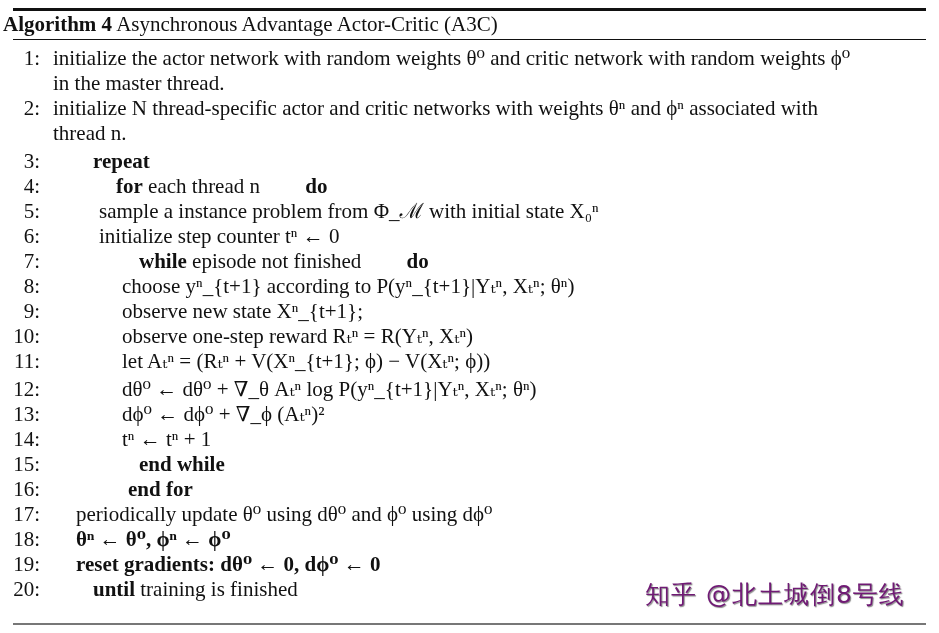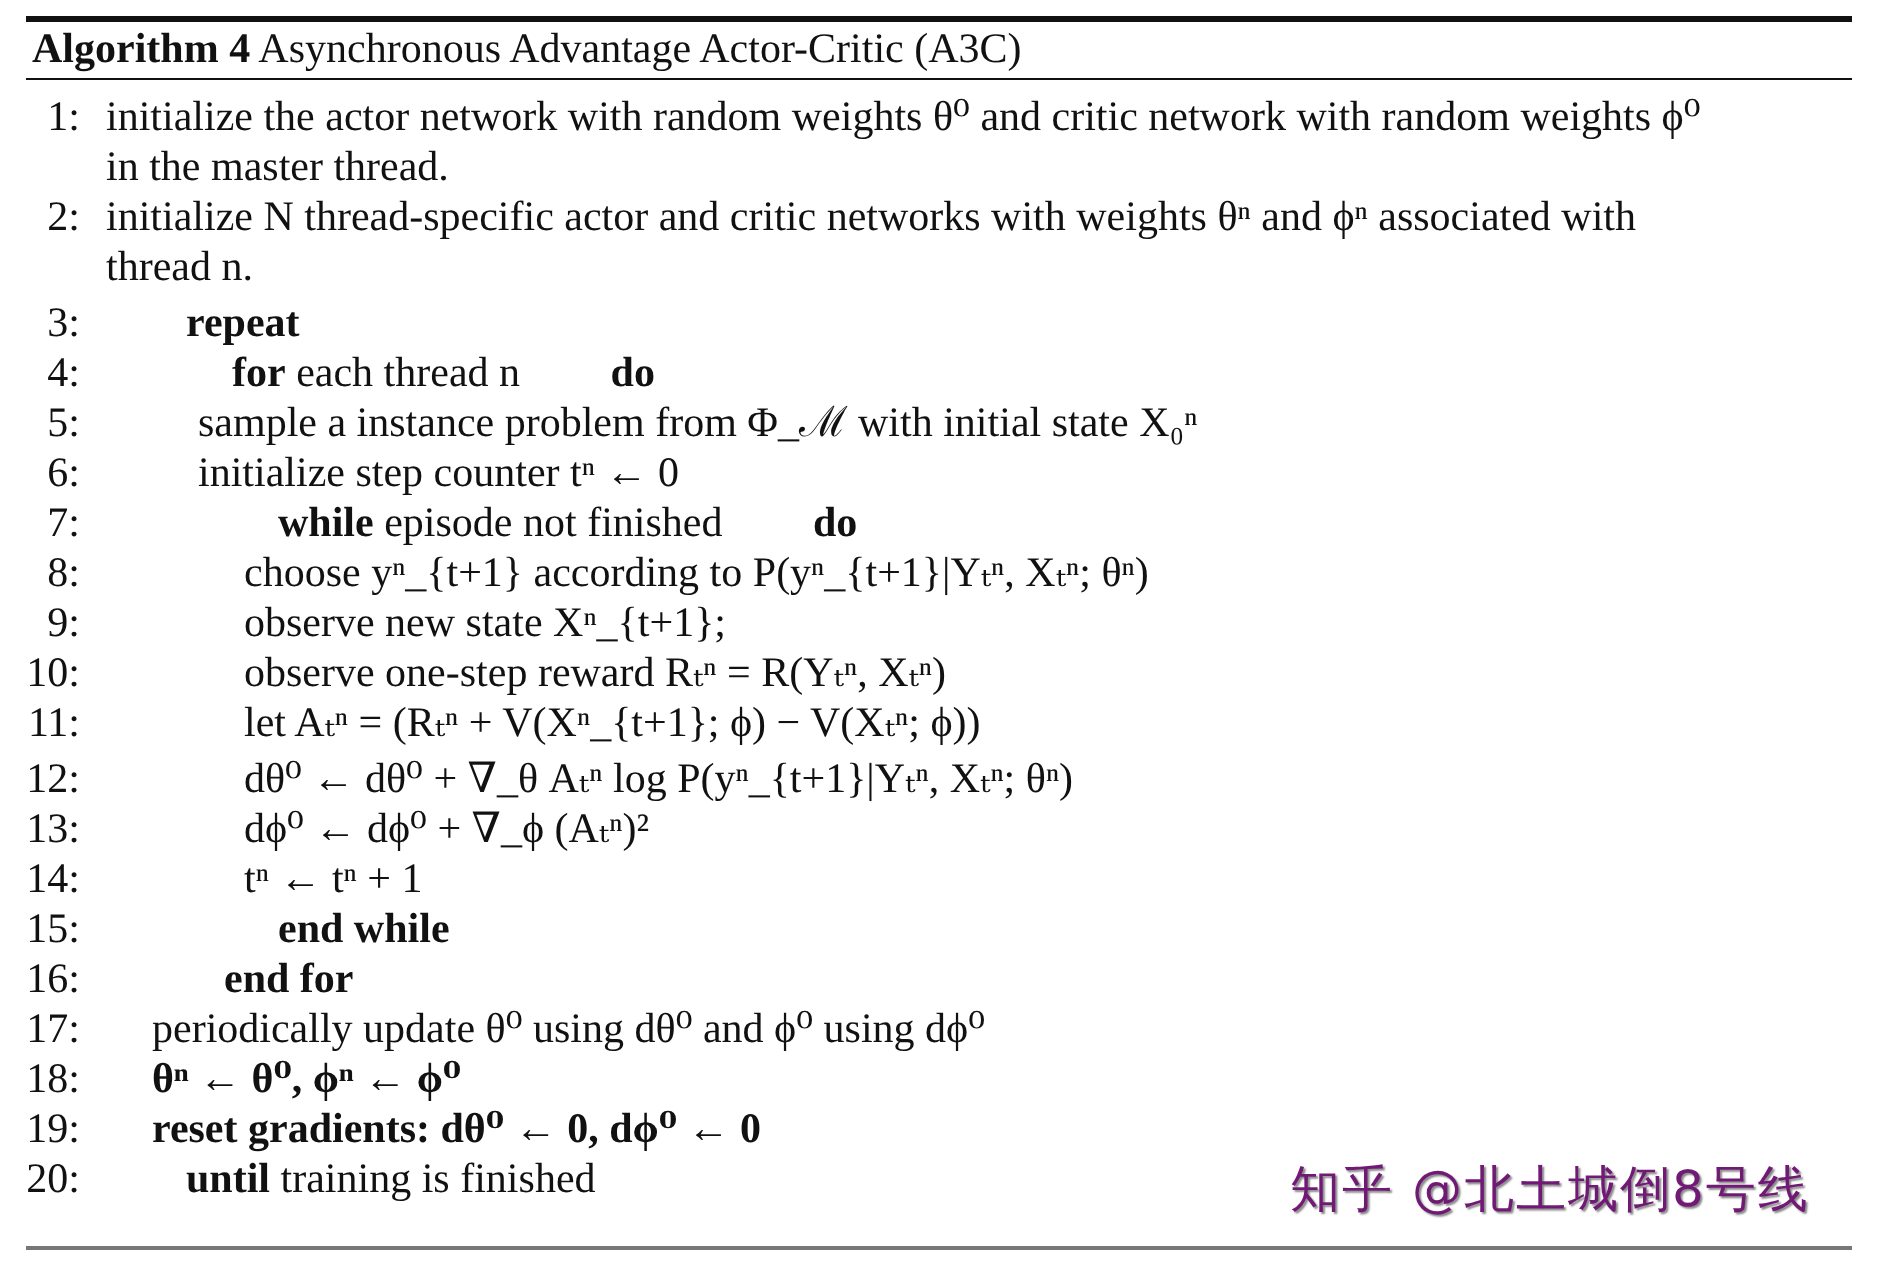--- a/index.html
+++ b/index.html
@@ -1,21 +1,21 @@
 <!DOCTYPE html>
 <html><head>
 <meta charset="utf-8">
 <style>
   html, body { margin: 0; padding: 0; background: #ffffff; }
   body { width: 939px; height: 633px; position: relative; overflow: hidden;
          font-family: "Liberation Serif", "DejaVu Serif", serif; color: #111; }
   .rule-top { position: absolute; left: 13px; top: 8px; width: 913px; height: 3px; background: #111; }
   .rule-head { position: absolute; left: 13px; top: 39px; width: 913px; height: 1px; background: #111; }
   .rule-bottom { position: absolute; left: 13px; top: 623px; width: 913px; height: 2px; background: #777; }
-  .caption { position: absolute; left: 16px; top: 10px; font-size: 21px; line-height: 28px; white-space: nowrap; }
+  .caption { position: absolute; left: 3px; top: 10px; font-size: 21px; line-height: 28px; white-space: nowrap; }
   .caption b { font-weight: bold; }
   .lines { position: absolute; left: 0; top: 46px; width: 939px; }
   .line { position: absolute; left: 0; font-size: 21px; white-space: nowrap; height: 25px; line-height: 25px; }
   .num { position: absolute; text-align: right; width: 40px; left: 0; }
   .body { position: absolute; left: 53px; }
   .kw { font-weight: bold; margin-left: 40px; }
   .watermark { position: absolute; left: 645px; top: 578px; font-size: 25px; color: #701a75;
                font-family: "DejaVu Sans", sans-serif; letter-spacing: 1px;
                text-shadow: 1px 1px 1px #888; white-space: nowrap; }
 </style>
@@ -93,21 +93,21 @@
     <div class="line" style="top: 381px;">
       <span class="num">14:</span>
       <span class="body" style="left: 122px;"><span>tⁿ ← tⁿ + 1</span></span>
     </div>
     <div class="line" style="top: 406px;">
       <span class="num">15:</span>
       <span class="body" style="left: 99px;"><span class="kw">end while</span><span></span></span>
     </div>
     <div class="line" style="top: 431px;">
       <span class="num">16:</span>
-      <span class="body" style="left: 72px; text-align: center;"><span class="kw">end for</span><span></span></span>
+      <span class="body" style="left: 88px; text-align: center;"><span class="kw">end for</span><span></span></span>
     </div>
     <div class="line" style="top: 456px;">
       <span class="num">17:</span>
       <span class="body" style="left: 76px;"><span>periodically update θ⁰ using dθ⁰ and ϕ⁰ using dϕ⁰</span></span>
     </div>
     <div class="line" style="top: 481px;">
       <span class="num">18:</span>
       <span class="body" style="left: 76px; font-weight: bold;"><span>θⁿ ← θ⁰, ϕⁿ ← ϕ⁰</span></span>
     </div>
     <div class="line" style="top: 506px;">

